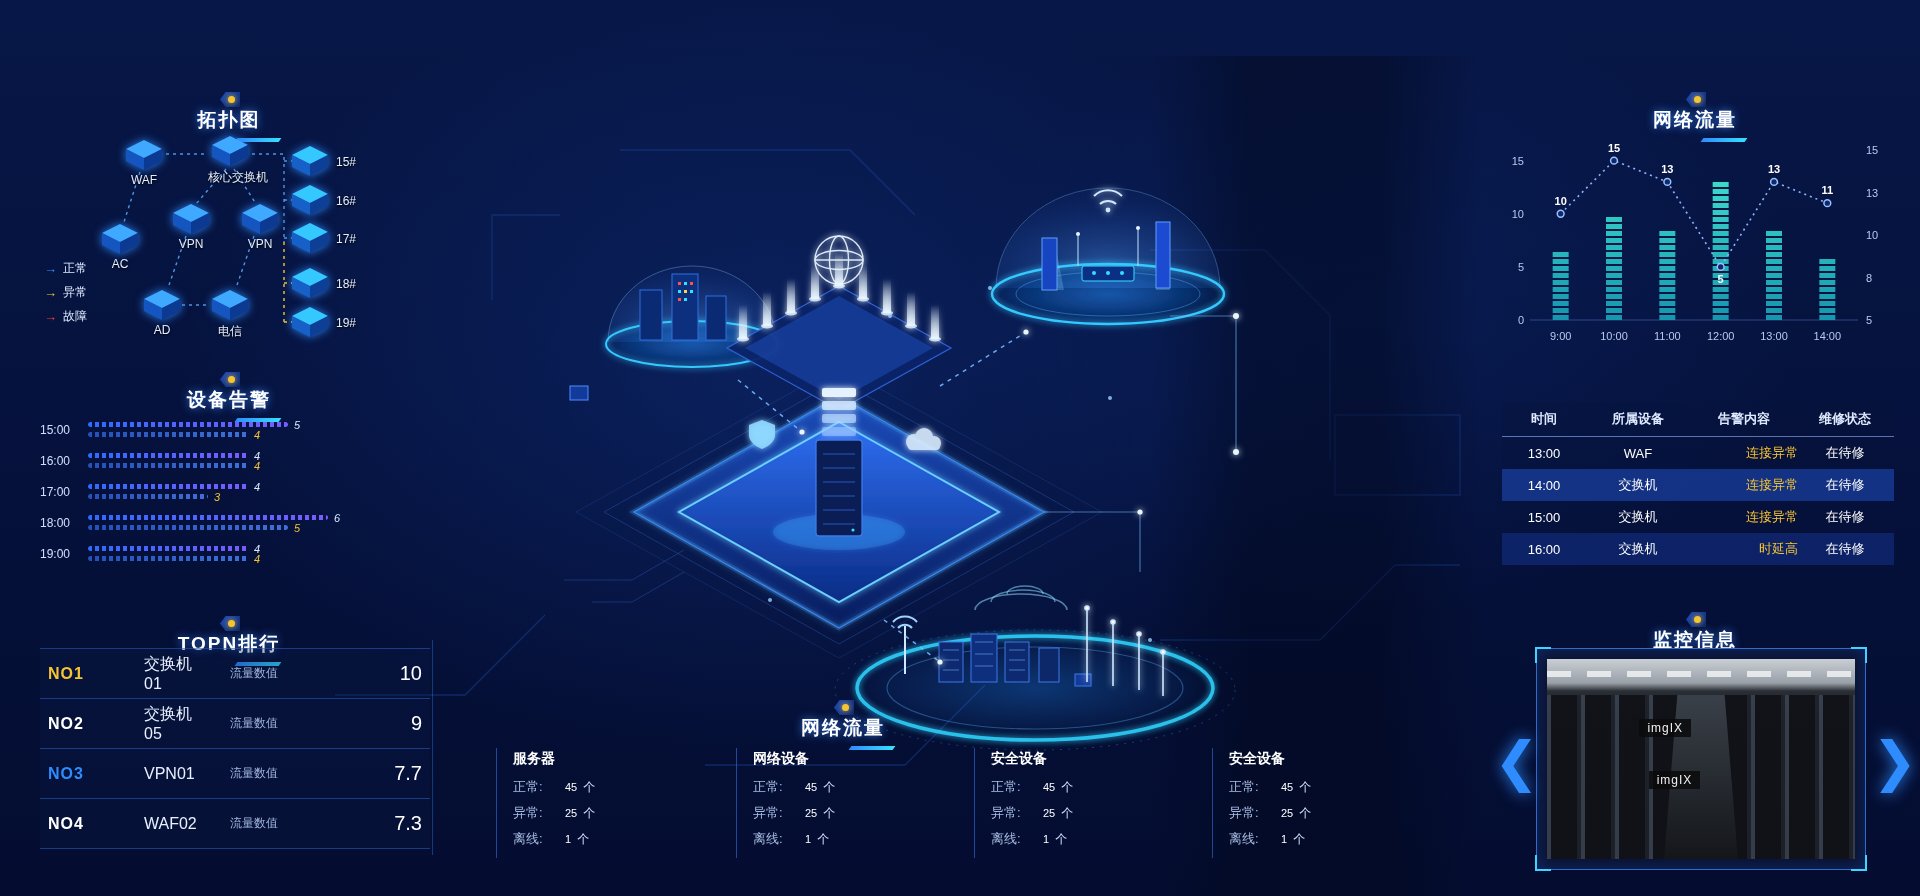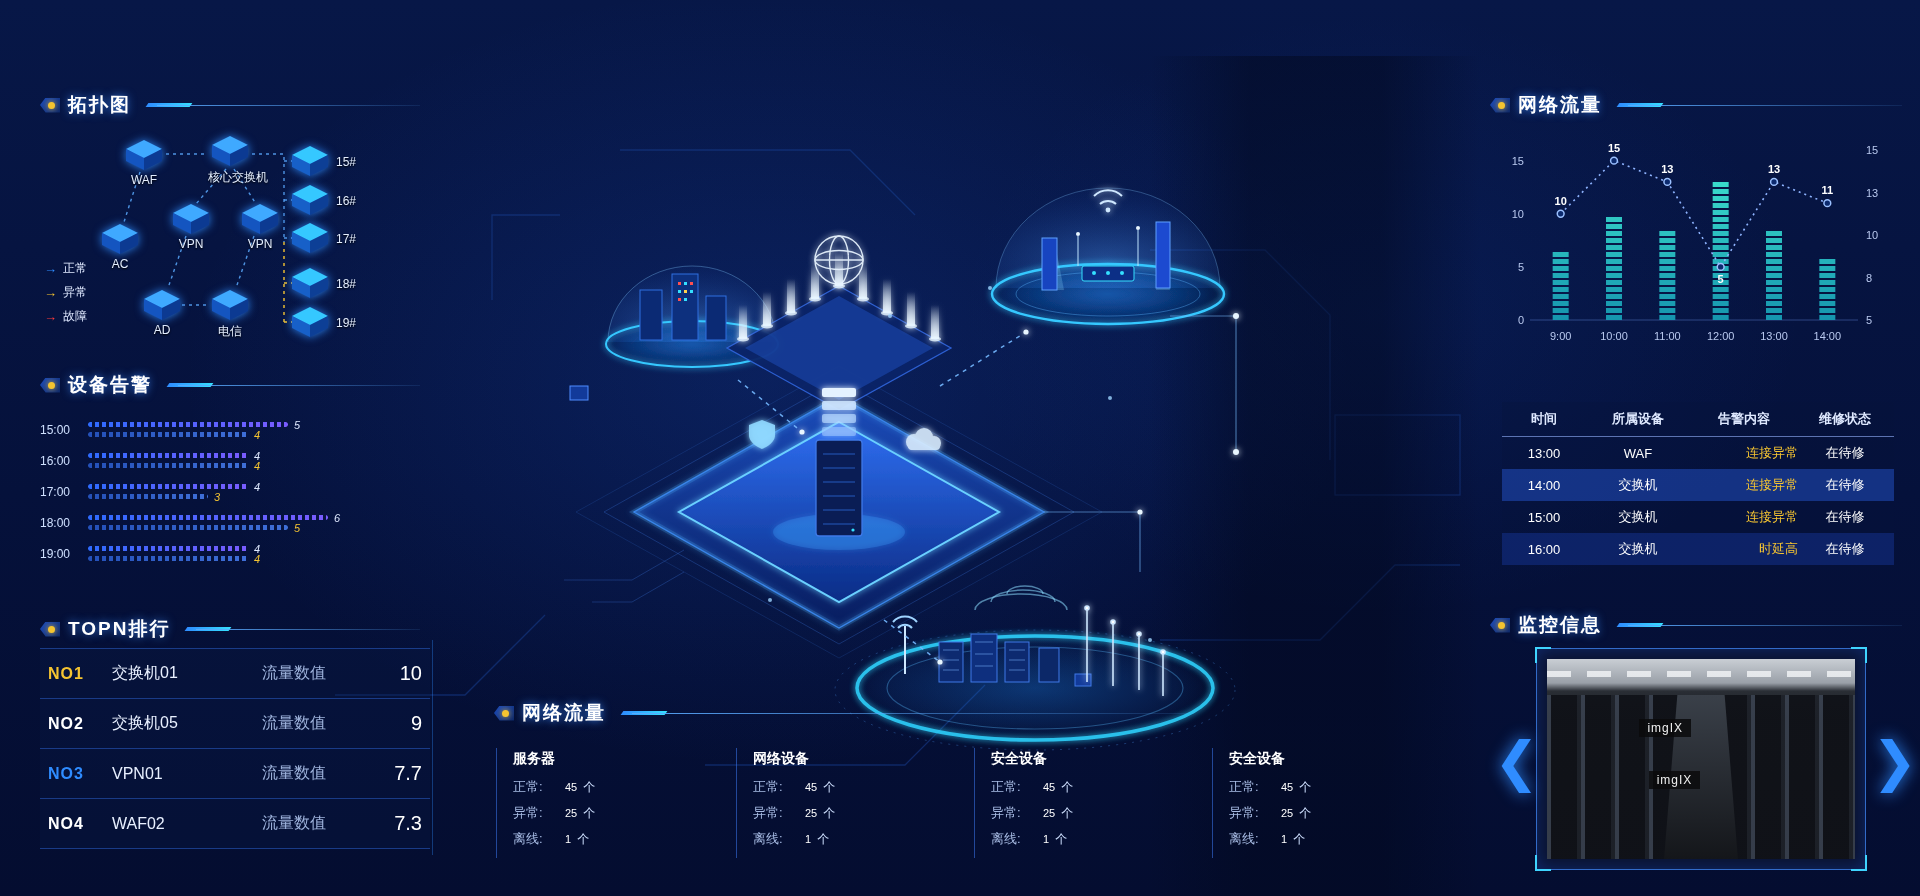--- a/index.html
+++ b/index.html
@@ -28,21 +28,21 @@
       linear-gradient(90deg,rgba(20,70,190,.15),#1b5bd8 55%,#2f8cff);}
   .wing.l{left:205px;clip-path:polygon(0 100%,14px 0,100% 0,100% 100%);}
   .wing.r{right:205px;transform:scaleX(-1);clip-path:polygon(0 100%,14px 0,100% 0,100% 100%);}
   .edge{position:absolute;top:6px;width:170px;height:30px;background:linear-gradient(90deg,#0a1f52,#0c2866);}
   .edge.l{left:0;clip-path:polygon(0 0,100% 0,82% 100%,0 100%);}
   .edge.r{right:0;transform:scaleX(-1);clip-path:polygon(0 0,100% 0,82% 100%,0 100%);}
   .uline{position:absolute;top:56px;width:560px;height:2px;background:linear-gradient(90deg,rgba(47,140,255,0),#2f8cff);}
   .uline.l{left:90px;} .uline.r{right:90px;transform:scaleX(-1);}
 
   
-  .panel-header{position:absolute;display:flex;align-items:center;height:26px;}
+  .panel-header{position:absolute;display:flex;align-items:center;height:26px;flex-direction:column;}
   .hdr-badge{flex:none;width:20px;height:15px;position:relative;
     background:linear-gradient(135deg,#1b4cc0,#0a2566);
     clip-path:polygon(0 50%,28% 0,100% 0,100% 100%,28% 100%);}
   .hdr-badge::after{content:"";position:absolute;left:8px;top:4px;width:7px;height:7px;border-radius:50%;
     background:#f5c431;box-shadow:0 0 6px #f5c431;}
   .hdr-title{font-size:19px;font-weight:bold;letter-spacing:2px;margin:0 10px 0 8px;white-space:nowrap;
     text-shadow:0 0 8px rgba(60,140,255,.8);}
   .hdr-line{flex:1;height:14px;position:relative;}
   .hdr-line::before{content:"";position:absolute;left:6px;top:5px;height:4px;width:44px;
     background:linear-gradient(90deg,#2f8cff,#35e0ff);transform:skewX(-35deg);}
@@ -73,24 +73,24 @@
   .alarm-bar{height:5px;border-radius:2px;background:linear-gradient(90deg,#2e6bff,#7a5cff);
     -webkit-mask-image:repeating-linear-gradient(90deg,#000 0 4px,transparent 4px 7px);
     mask-image:repeating-linear-gradient(90deg,#000 0 4px,transparent 4px 7px);}
   .alarm-line.l2 .alarm-bar{background:linear-gradient(90deg,#2450b8,#3f6fd8);}
   .alarm-num{font-size:11px;font-style:italic;margin-left:6px;color:#dfe9ff;}
   .alarm-line.l2 .alarm-num{color:#f5c431;}
 
   
   .topn{position:absolute;background:rgba(10,25,70,.30);border-top:1px solid rgba(50,110,230,.45);}
   .topn-row{display:grid;grid-template-columns:64px 1fr 96px 64px;align-items:center;height:49px;
-    border-bottom:1px solid rgba(50,110,230,.45);padding:0 8px;}
+    border-bottom:1px solid rgba(50,110,230,.45);padding:0 8px;gap:32px;}
   .topn-rank{font-size:16px;font-weight:bold;letter-spacing:1px;}
   .topn-name{font-size:16px;color:#e8f0ff;}
-  .topn-metric{font-size:16px;color:#9fb4dd;}
+  .topn-metric{font-size:12px;color:#9fb4dd;}
   .topn-value{font-size:20px;text-align:right;color:#fff;}
 
   
   .status{position:absolute;}
   .stat-group{position:absolute;top:0;width:226px;height:110px;border-left:1px solid rgba(60,120,240,.55);padding-left:16px;}
   .stat-name{font-size:14px;font-weight:bold;margin:2px 0 10px;}
   .stat-row{display:flex;align-items:baseline;height:26px;font-size:13px;}
   .stat-lbl{width:52px;color:#a8bce4;}
   .stat-val{font-size:11px;font-weight:normal;color:#fff;margin-right:6px;}
   .stat-unit{font-size:12px;color:#cfe0ff;}

